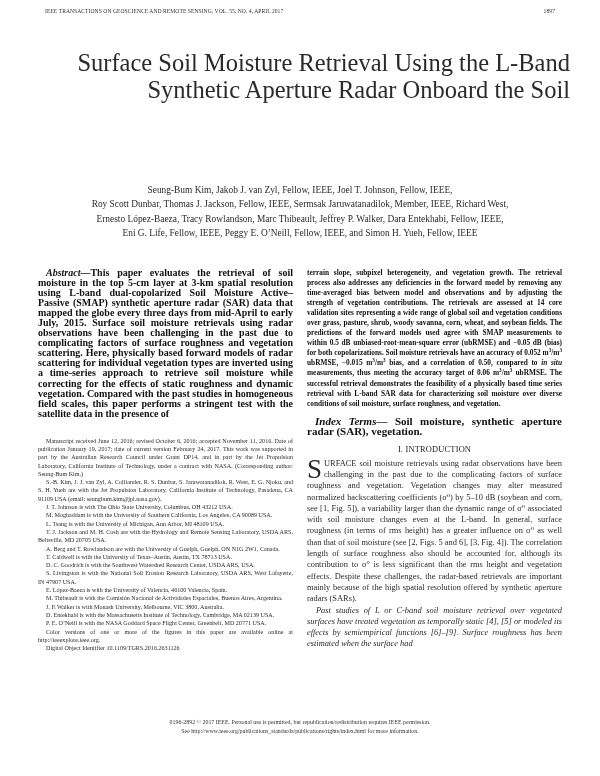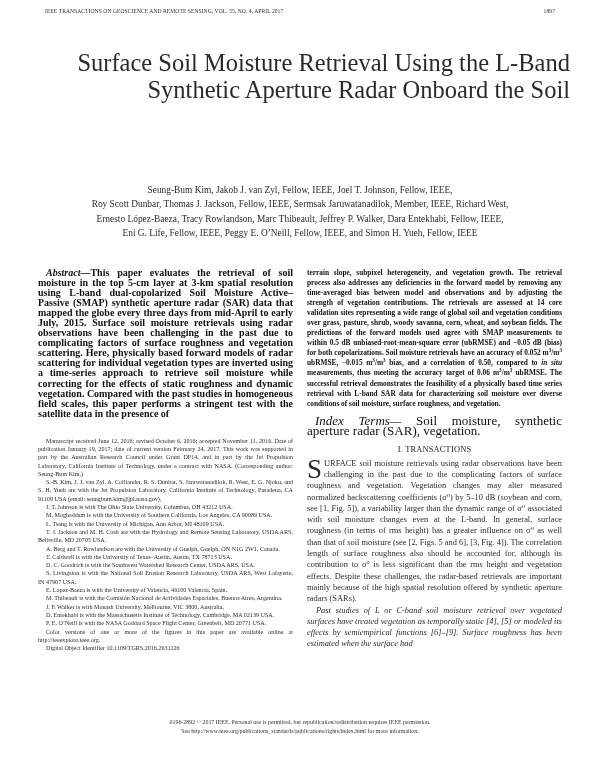--- a/index.html
+++ b/index.html
@@ -7,21 +7,21 @@
   .running-head { position: absolute; top: 8px; left: 45px; right: 45px; font-size: 5.6px; letter-spacing: 0.05px; display: flex; justify-content: space-between; color: #333; }
   .title { position: absolute; top: 49px; left: 30px; right: 30px; text-align: right; font-size: 24.5px; line-height: 27px; color: #2a2a2a; }
   .authors { position: absolute; top: 163px; left: 35px; right: 35px; text-align: center; font-size: 9.4px; line-height: 14.3px; color: #2a2a2a; margin-top: 20px; }
   .col-left { position: absolute; top: 268px; left: 38px; width: 255px; }
   .col-right { position: absolute; top: 268px; left: 307px; width: 255px; }
   .abstract { font-weight: bold; font-size: 10px; line-height: 10.05px; text-align: justify; text-indent: 8px; margin: 0; color: #111; }
   .abstract i { font-style: italic; }
   .abstract-cont { font-weight: bold; font-size: 7.35px; line-height: 10.05px; text-align: justify; margin: 0; color: #111; }
   .footnotes { margin-top: 18px; font-size: 6.1px; line-height: 8.3px; text-align: justify; color: #2a2a2a; }
   .footnotes p { margin: 0; text-indent: 8px; }
-  .index-terms { font-weight: normal; font-size: 13px; line-height: 10px; text-align: justify; margin: 7px 0 0 0; text-indent: 8px; color: #111; }
+  .index-terms { font-weight: bold; font-size: 11px; line-height: 10px; text-align: justify; margin: 7px 0 0 0; text-indent: 8px; color: #111; }
   .index-terms i { font-style: italic; }
   .section-head { text-align: center; font-size: 8.4px; margin: 9px 0 4px 0; letter-spacing: 0.2px; }
   .body-text { font-size: 8.4px; line-height: 11.3px; text-align: justify; margin: 0; color: #2a2a2a; }
   .body-text.indent { text-indent: 9px; font-style: italic; }
   .dropcap { float: left; font-size: 27px; line-height: 21px; margin: 1px 2px 0 0; }
   .copyright { position: absolute; top: 718px; left: 60px; right: 60px; text-align: center; font-size: 5.9px; line-height: 9px; color: #333; }
   sup { font-size: 70%; line-height: 0; }
 </style>
 </head>
 <body>
@@ -65,21 +65,21 @@
     <p>Color versions of one or more of the figures in this paper are available online at http://ieeexplore.ieee.org.</p>
     <p>Digital Object Identifier 10.1109/TGRS.2016.2631126</p>
   </div>
 </div>
 
 <div class="col-right">
   <p class="abstract-cont"><span>terrain slope, subpixel heterogeneity, and vegetation growth. The retrieval process also addresses any deficiencies in the forward model by removing any time-averaged bias between model and observations and by adjusting the strength of vegetation contributions. The retrievals are assessed at 14 core validation sites representing a wide range of global soil and vegetation conditions over grass, pasture, shrub, woody savanna, corn, wheat, and soybean fields. The predictions of the forward models used agree with SMAP measurements to within 0.5 dB unbiased-root-mean-square error (ubRMSE) and −0.05 dB (bias) for both copolarizations. Soil moisture retrievals have an accuracy of 0.052 m</span><sup>3</sup><span>/m</span><sup>3</sup><span> ubRMSE, −0.015 m</span><sup>3</sup><span>/m</span><sup>3</sup><span> bias, and a correlation of 0.50, compared to </span><i>in situ</i><span> measurements, thus meeting the accuracy target of 0.06 m</span><sup>3</sup><span>/m</span><sup>3</sup><span> ubRMSE. The successful retrieval demonstrates the feasibility of a physically based time series retrieval with L-band SAR data for characterizing soil moisture over diverse conditions of soil moisture, surface roughness, and vegetation.</span></p>
 
   <p class="index-terms"><i>Index Terms—</i><span> Soil moisture, synthetic aperture radar (SAR), vegetation.</span></p>
 
-  <div class="section-head">I. TRANSACTIONS</div>
+  <div class="section-head">I. INTRODUCTION</div>
 
   <p class="body-text"><span class="dropcap">S</span><span>URFACE soil moisture retrievals using radar observations have been challenging in the past due to the complicating factors of surface roughness and vegetation. Vegetation changes may alter measured normalized backscattering coefficients (σ⁰) by 5–10 dB (soybean and corn, see [1, Fig. 5]), a variability larger than the dynamic range of σ⁰ associated with soil moisture changes even at the L-band. In general, surface roughness (in terms of rms height) has a greater influence on σ⁰ as well than that of soil moisture (see [2, Figs. 5 and 6], [3, Fig. 4]). The correlation length of surface roughness also should be accounted for, although its contribution to σ° is less significant than the rms height and vegetation effects. Despite these challenges, the radar-based retrievals are important mainly because of the high spatial resolution offered by synthetic aperture radars (SARs).</span></p>
   <p class="body-text indent">Past studies of L or C-band soil moisture retrieval over vegetated surfaces have treated vegetation as temporally static [4], [5] or modeled its effects by semiempirical functions [6]–[9]. Surface roughness has been estimated when the surface had</p>
 </div>
 
 <div class="copyright">
   <div>0196-2892 © 2017 IEEE. Personal use is permitted, but republication/redistribution requires IEEE permission.</div>
   <div>See http://www.ieee.org/publications_standards/publications/rights/index.html for more information.</div>
 </div>
 

